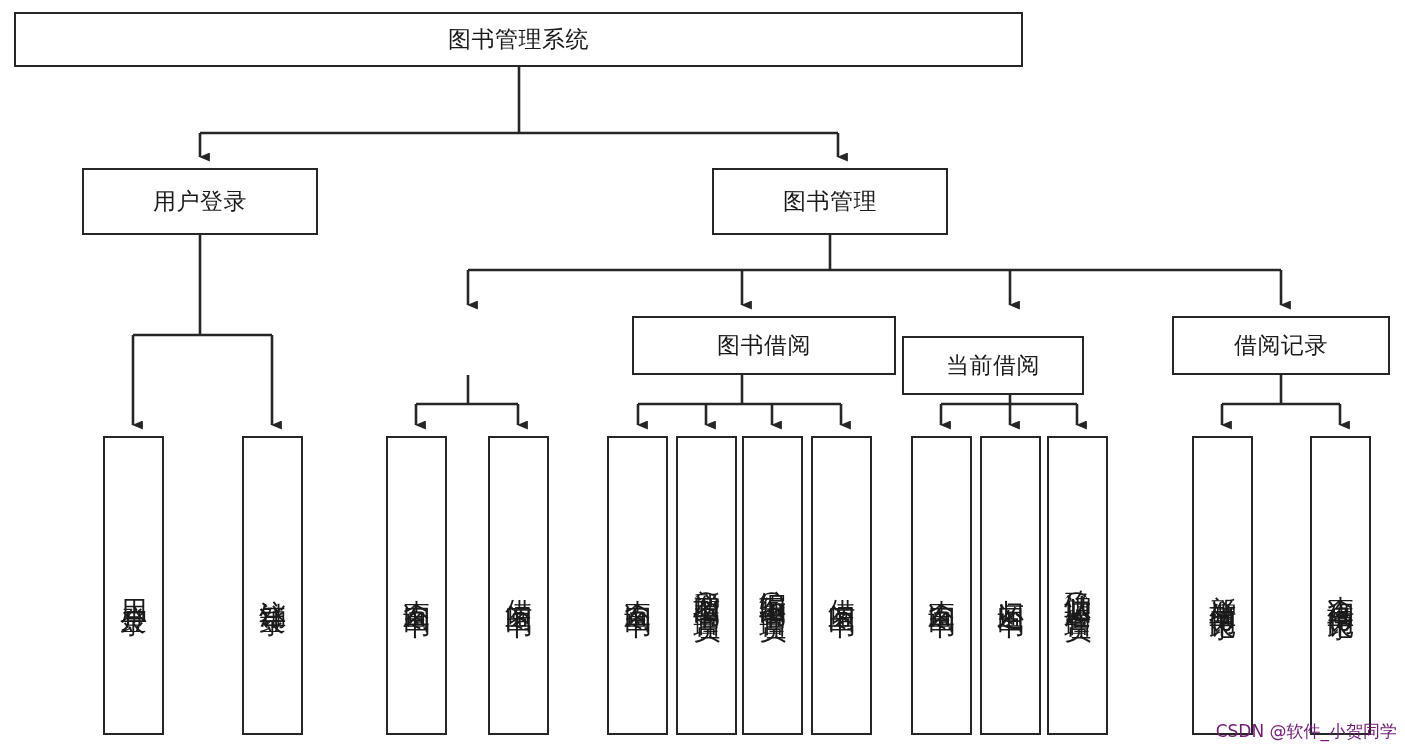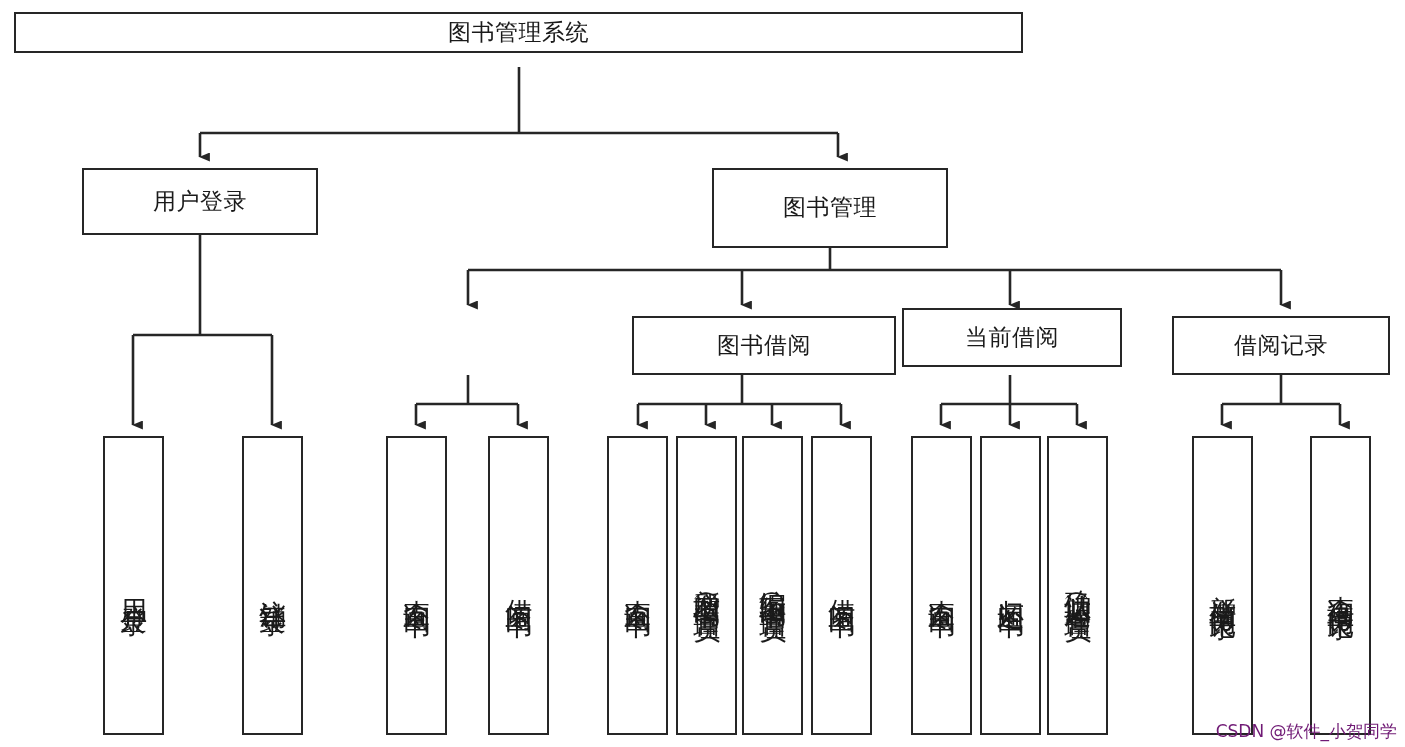--- a/index.html
+++ b/index.html
@@ -121,35 +121,35 @@
       <path d="M 1010 404 L 1010 425" marker-end="url(#arrow)"></path>
       <path d="M 1077 404 L 1077 425" marker-end="url(#arrow)"></path>
 
       <path d="M 1281 375 L 1281 404"></path>
       <path d="M 1222 404 L 1340 404"></path>
       <path d="M 1222 404 L 1222 425" marker-end="url(#arrow)"></path>
       <path d="M 1340 404 L 1340 425" marker-end="url(#arrow)"></path>
     </g>
   </svg>
 
-  <div class="node h" style="left:14px; top:12px; width:1009px; height:41px;justify-content:center;">
+  <div class="node h" style="left:14px; top:12px; width:1009px; height:55px;justify-content:center;">
     <span class="label">图书管理系统</span>
   </div>
 
   <div class="node h" style="left:82px; top:168px; width:236px; height:67px;">
     <span class="label">用户登录</span>
   </div>
-  <div class="node h" style="left:712px; top:168px; width:236px; height:80px;">
+  <div class="node h" style="left:712px; top:168px; width:236px; height:67px;">
     <span class="label">图书管理</span>
   </div>
 
   <div class="node h" style="left:632px; top:316px; width:264px; height:59px;">
     <span class="label">图书借阅</span>
   </div>
-  <div class="node h" style="left:902px; top:308px; width:220px; height:59px;">
+  <div class="node h" style="left:902px; top:336px; width:182px; height:59px;">
     <span class="label">当前借阅</span>
   </div>
   <div class="node h" style="left:1172px; top:316px; width:218px; height:59px;">
     <span class="label">借阅记录</span>
   </div>
 
   <div class="node v" style="left:103px; top:436px; width:61px; height:299px;">
     <span class="label">用户登录</span>
   </div>
   <div class="node v" style="left:242px; top:436px; width:61px; height:299px;">

